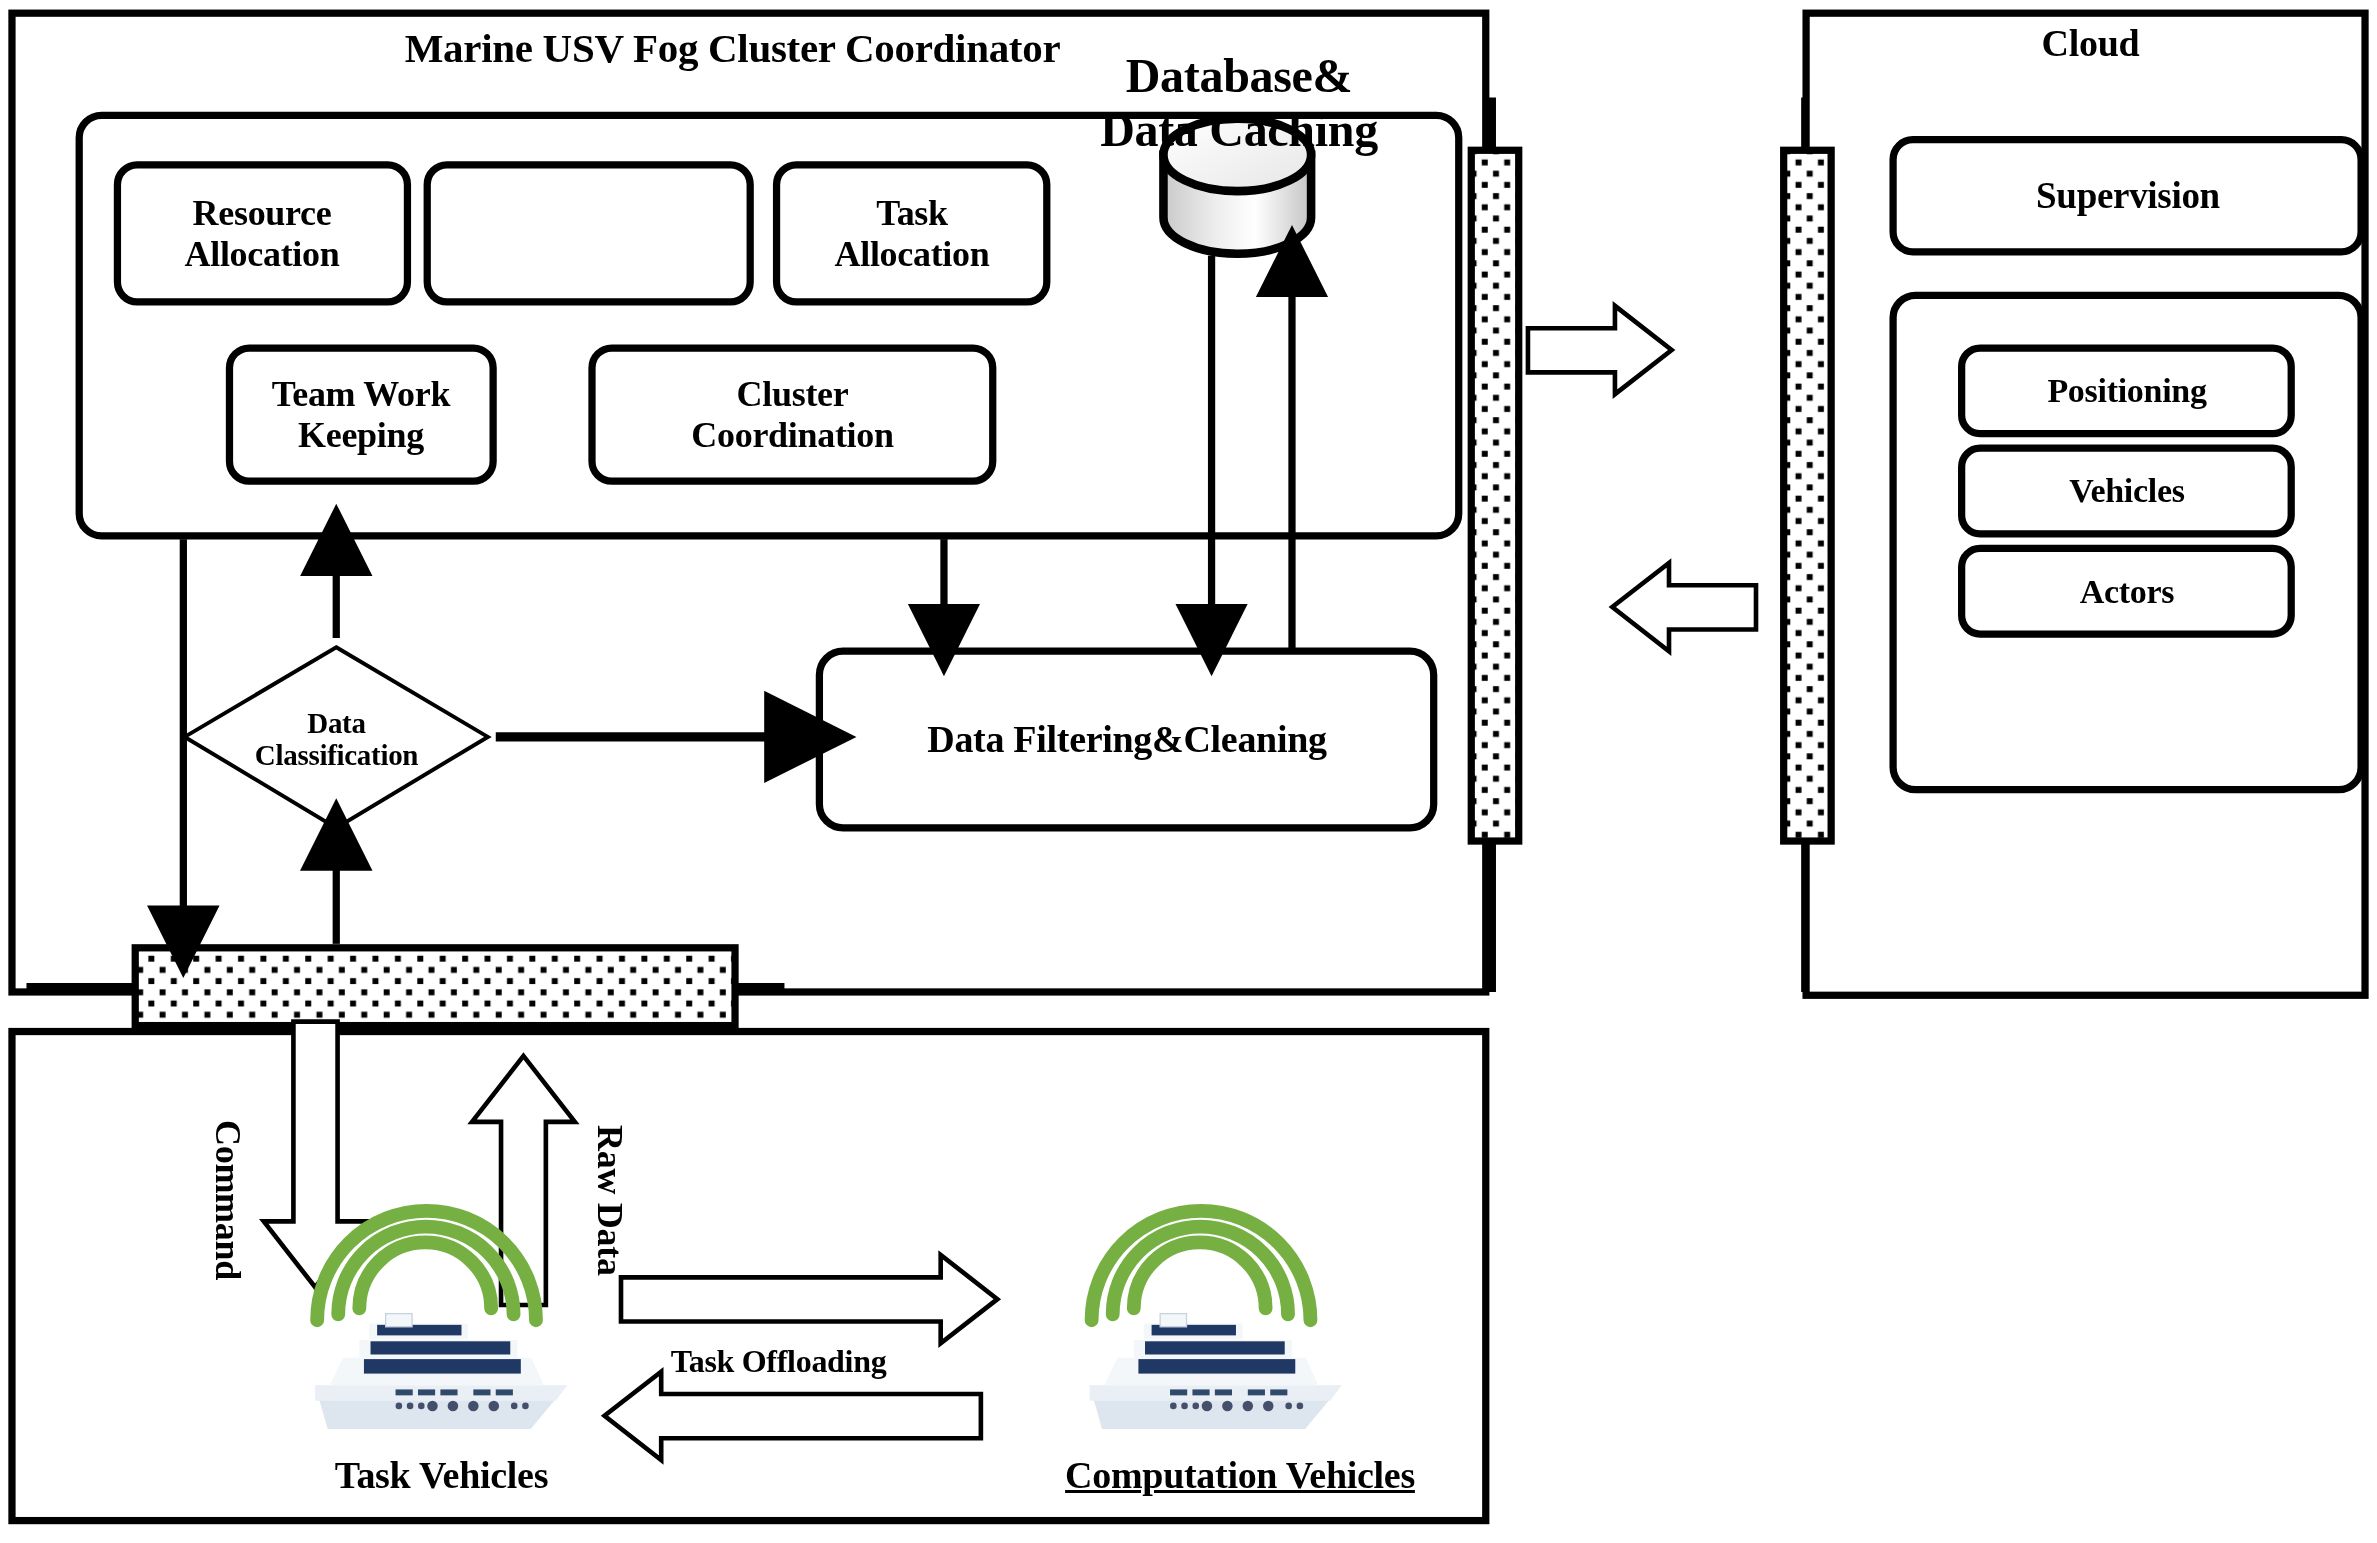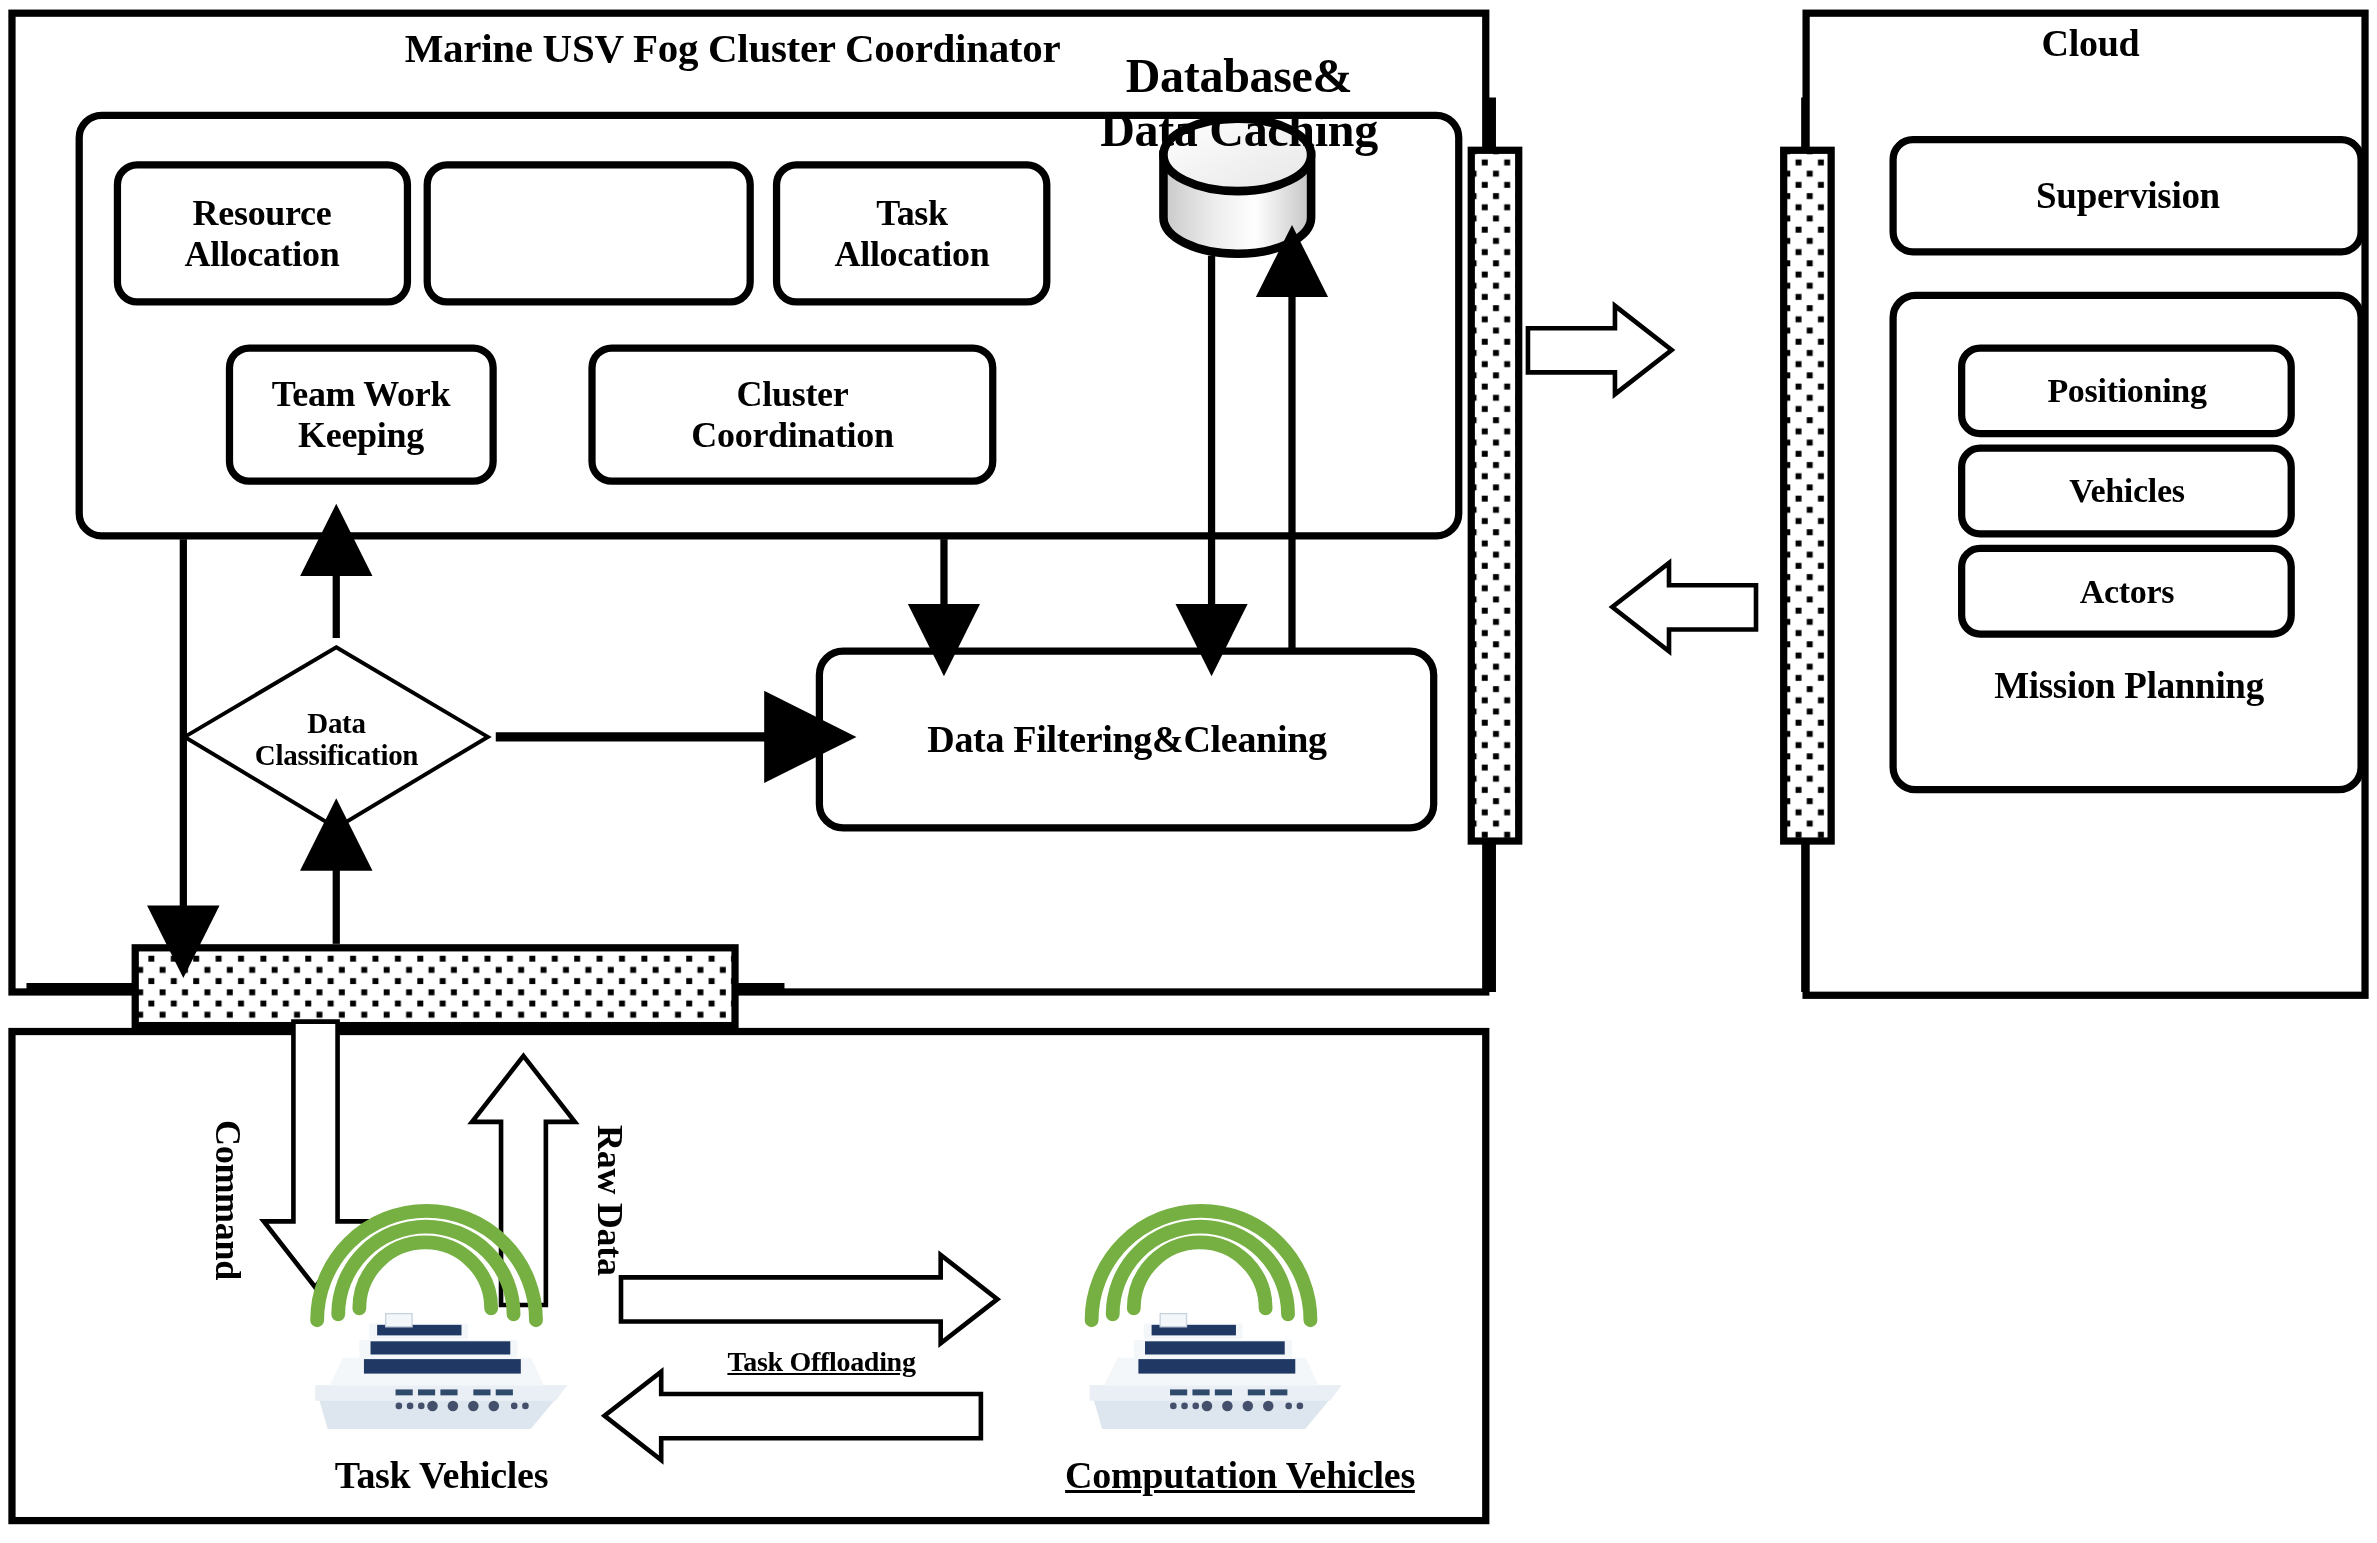--- a/index.html
+++ b/index.html
@@ -210,26 +210,25 @@
 <div class="lbl" style="left:1952px;top:20px;width:277px;height:46px;font-size:38px;">Cloud</div>
 
 <div class="lbl" style="left:1894px;top:140px;width:468px;height:112px;font-size:37px;">Supervision</div>
 
 <div class="lbl" style="left:1962px;top:348px;width:330px;height:86px;font-size:34px;">Positioning</div>
 
 <div class="lbl" style="left:1962px;top:448px;width:330px;height:86px;font-size:34px;">Vehicles</div>
 
 <div class="lbl" style="left:1962px;top:549px;width:330px;height:86px;font-size:34px;">Actors</div>
 
-<div class="lbl" style="left:1905px;top:659px;width:448px;height:53px;font-size:37px;">Mission Planning</div>
 
 <div class="lbl vert" style="left:198px;top:1068px;width:59px;height:264px;font-size:36px;">Command</div>
 
 <div class="lbl vert" style="left:580px;top:1075px;width:59px;height:251px;font-size:36px;">Raw Data</div>
 
-<div class="lbl" style="left:637px;top:1332px;width:369px;height:59px;font-size:28px;text-decoration:underline;">Task Offloading</div>
+<div class="lbl" style="left:594px;top:1332px;width:369px;height:59px;font-size:32px;">Task Offloading</div>
 
 <div class="lbl" style="left:257px;top:1450px;width:369px;height:50px;font-size:38px;">Task Vehicles</div>
 
 <div class="lbl" style="left:996px;top:1450px;width:488px;height:50px;font-size:38px;text-decoration:underline;">Computation Vehicles</div>
 
 </div>
 
 
 </body></html>

